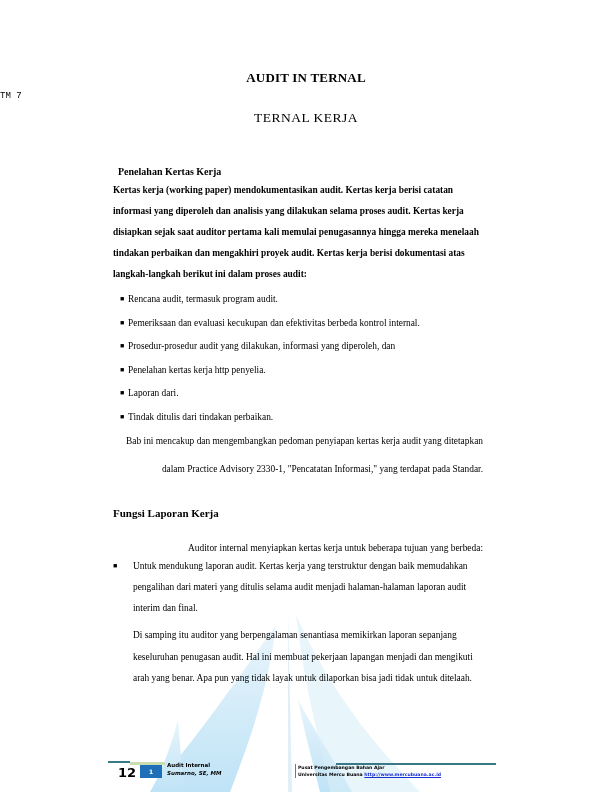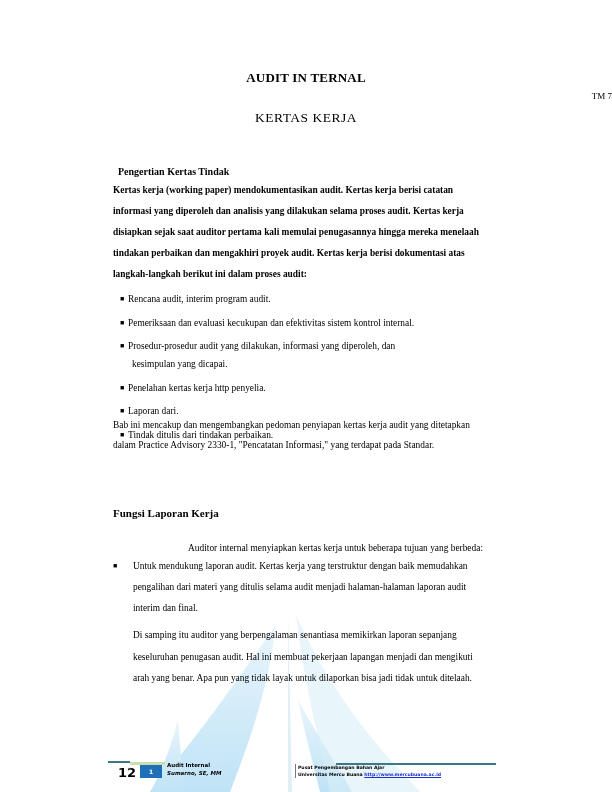--- a/index.html
+++ b/index.html
@@ -5,30 +5,30 @@
   html, body { margin: 0; padding: 0; }
   body {
     width: 612px; height: 792px; position: relative; overflow: hidden;
     background: #ffffff;
     font-family: "Liberation Serif", "DejaVu Serif", serif;
     color: #000;
   }
   .watermark { position: absolute; left: 0; top: 0; width: 612px; height: 792px; z-index: 0; pointer-events: none; }
   .page { position: absolute; left: 0; top: 0; width: 612px; height: 792px; z-index: 1; }
   .hdr1 { position: absolute; top: 70px; left: 0; width: 612px; text-align: center; font-size: 13px; font-weight: bold; letter-spacing: 0.2px; }
-  .hdr2 { position: absolute; top: 91px; left: 0; width: 612px; text-align: right; font-size: 9px; }
+  .hdr2 { position: absolute; top: 91px; left: 0; width: 612px; text-align: left; font-size: 9px; font-family: Liberation Mono, monospace; }
   .title { position: absolute; top: 110px; left: 0; width: 612px; text-align: center; font-size: 13.5px; letter-spacing: 0.5px; }
   .sub1 { position: absolute; top: 166px; left: 118px; font-size: 10px; font-weight: bold; }
   .para { position: absolute; left: 113px; width: 370px; font-size: 9.4px; line-height: 21px; margin: 0; }
   .p1 { top: 180px; font-weight: bold; }
   .list { position: absolute; left: 120px; top: 290px; width: 360px; margin: 0; padding: 0; list-style: none; font-size: 9.4px; }
   .list li { line-height: 18px; margin-bottom: 5.5px; position: relative; padding-left: 8px; }
   .list li .bullet { position: absolute; left: 0; top: 0; font-size: 7px; }
   .list li .cont { display: block; padding-left: 4px; }
-  .p2 { top: 415px; line-height: 20px; }
+  .p2 { top: 427px; line-height: 28px; text-align: right; }
   .sub2 { position: absolute; top: 507px; left: 113px; font-size: 11px; font-weight: bold; }
   .p3 { top: 538px; text-align: right; }
   .b2 { position: absolute; left: 113px; top: 556px; width: 370px; font-size: 9.4px; line-height: 21px; }
   .b2 .bullet { position: absolute; left: 0; top: 0; font-size: 7px; }
   .b2 .txt { display: block; padding-left: 20px; }
   .p4 { left: 133px; width: 350px; top: 625px; line-height: 21.5px; }
   
   .f-line-left { position: absolute; left: 108px; top: 761px; width: 22px; height: 2px; background: #3a7a86; }
   .f-line-left2 { position: absolute; left: 130px; top: 762px; width: 35px; height: 3px; background: #c9ddb0; }
   .f-pagenum { position: absolute; left: 118px; top: 765px; font-family: "DejaVu Sans", sans-serif; font-size: 13px; font-weight: bold; }
@@ -53,29 +53,29 @@
   <path d="M276 625 C 230 690, 195 740, 150 792 L 230 792 C 250 740, 268 690, 276 625 Z" fill="url(#wg)"></path>
   <path d="M178 720 C 170 750, 160 775, 150 792 L 185 792 C 182 770, 180 745, 178 720 Z" fill="url(#wg)"></path>
   <path d="M288 615 L 292 792 L 288 792 Z" fill="#dfeef7"></path>
   <path d="M298 700 C 320 740, 340 770, 352 792 L 320 792 C 312 760, 304 730, 298 700 Z" fill="url(#wg)"></path>
   <path d="M296 615 C 330 690, 370 740, 420 792 L 330 792 C 320 740, 305 690, 296 615 Z" fill="#d8eef9" opacity="0.6"></path>
 </svg>
 
 <div class="page">
   <div class="hdr1">AUDIT IN TERNAL</div>
   <div class="hdr2">TM 7</div>
-  <div class="title">KERTAS KERJA</div>
+  <div class="title">TERNAL KERJA</div>
 
-  <div class="sub1">Pengertian Kertas Tindak</div>
+  <div class="sub1">Penelahan Kertas Kerja</div>
   <p class="para p1">Kertas kerja (working paper) mendokumentasikan audit. Kertas kerja berisi catatan informasi yang diperoleh dan analisis yang dilakukan selama proses audit. Kertas kerja disiapkan sejak saat auditor pertama kali memulai penugasannya hingga mereka menelaah tindakan perbaikan dan mengakhiri proyek audit. Kertas kerja berisi dokumentasi atas langkah-langkah berikut ini dalam proses audit:</p>
 
   <ul class="list">
-    <li><span class="bullet">■</span><span>Rencana audit, interim program audit.</span></li>
-    <li><span class="bullet">■</span><span>Pemeriksaan dan evaluasi kecukupan dan efektivitas sistem kontrol internal.</span></li>
-    <li><span class="bullet">■</span><span>Prosedur-prosedur audit yang dilakukan, informasi yang diperoleh, dan</span><span class="cont">kesimpulan yang dicapai.</span></li>
+    <li><span class="bullet">■</span><span>Rencana audit, termasuk program audit.</span></li>
+    <li><span class="bullet">■</span><span>Pemeriksaan dan evaluasi kecukupan dan efektivitas berbeda kontrol internal.</span></li>
+    <li><span class="bullet">■</span><span>Prosedur-prosedur audit yang dilakukan, informasi yang diperoleh, dan</span></li>
     <li><span class="bullet">■</span><span>Penelahan kertas kerja http penyelia.</span></li>
     <li><span class="bullet">■</span><span>Laporan dari.</span></li>
     <li><span class="bullet">■</span><span>Tindak ditulis dari tindakan perbaikan.</span></li>
   </ul>
 
   <p class="para p2">Bab ini mencakup dan mengembangkan pedoman penyiapan kertas kerja audit yang ditetapkan dalam Practice Advisory 2330-1, "Pencatatan Informasi," yang terdapat pada Standar.</p>
 
   <div class="sub2">Fungsi Laporan Kerja</div>
   <p class="para p3">Auditor internal menyiapkan kertas kerja untuk beberapa tujuan yang berbeda:</p>
   <div class="b2">

